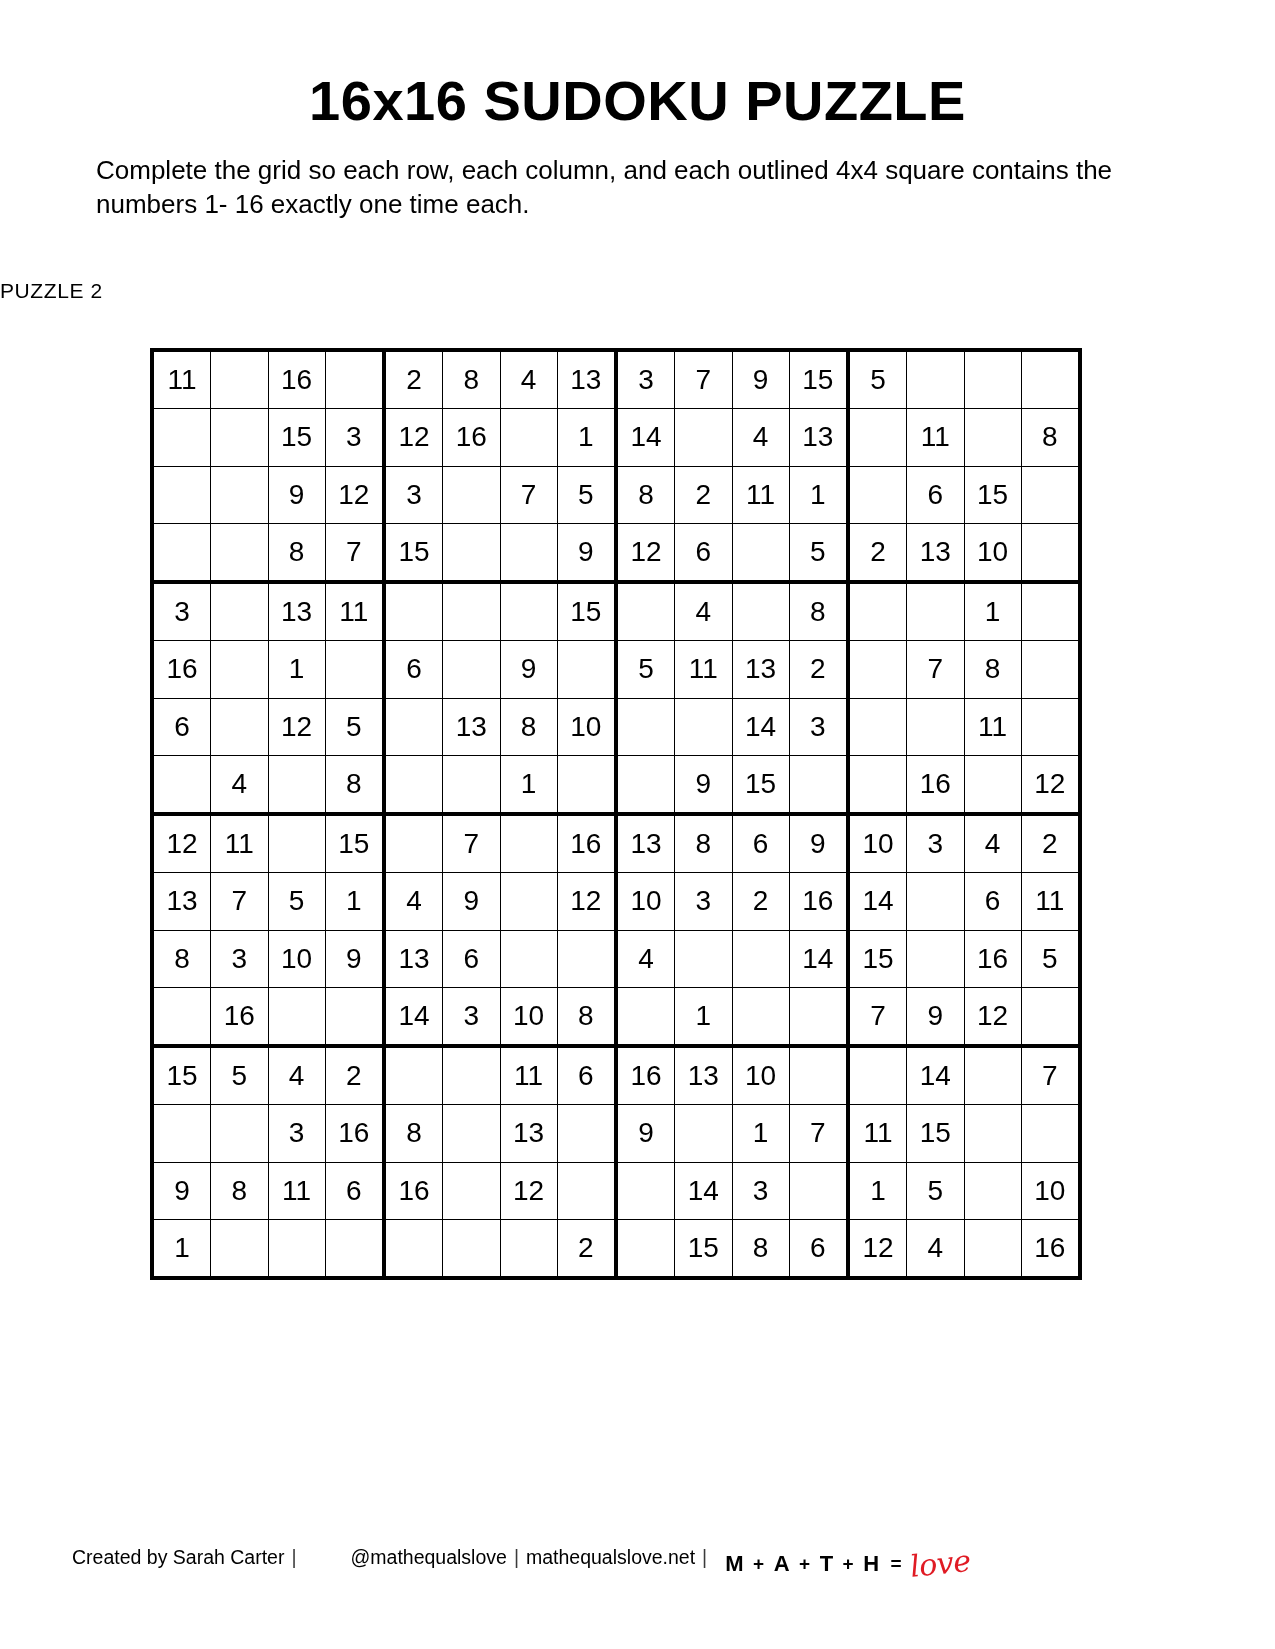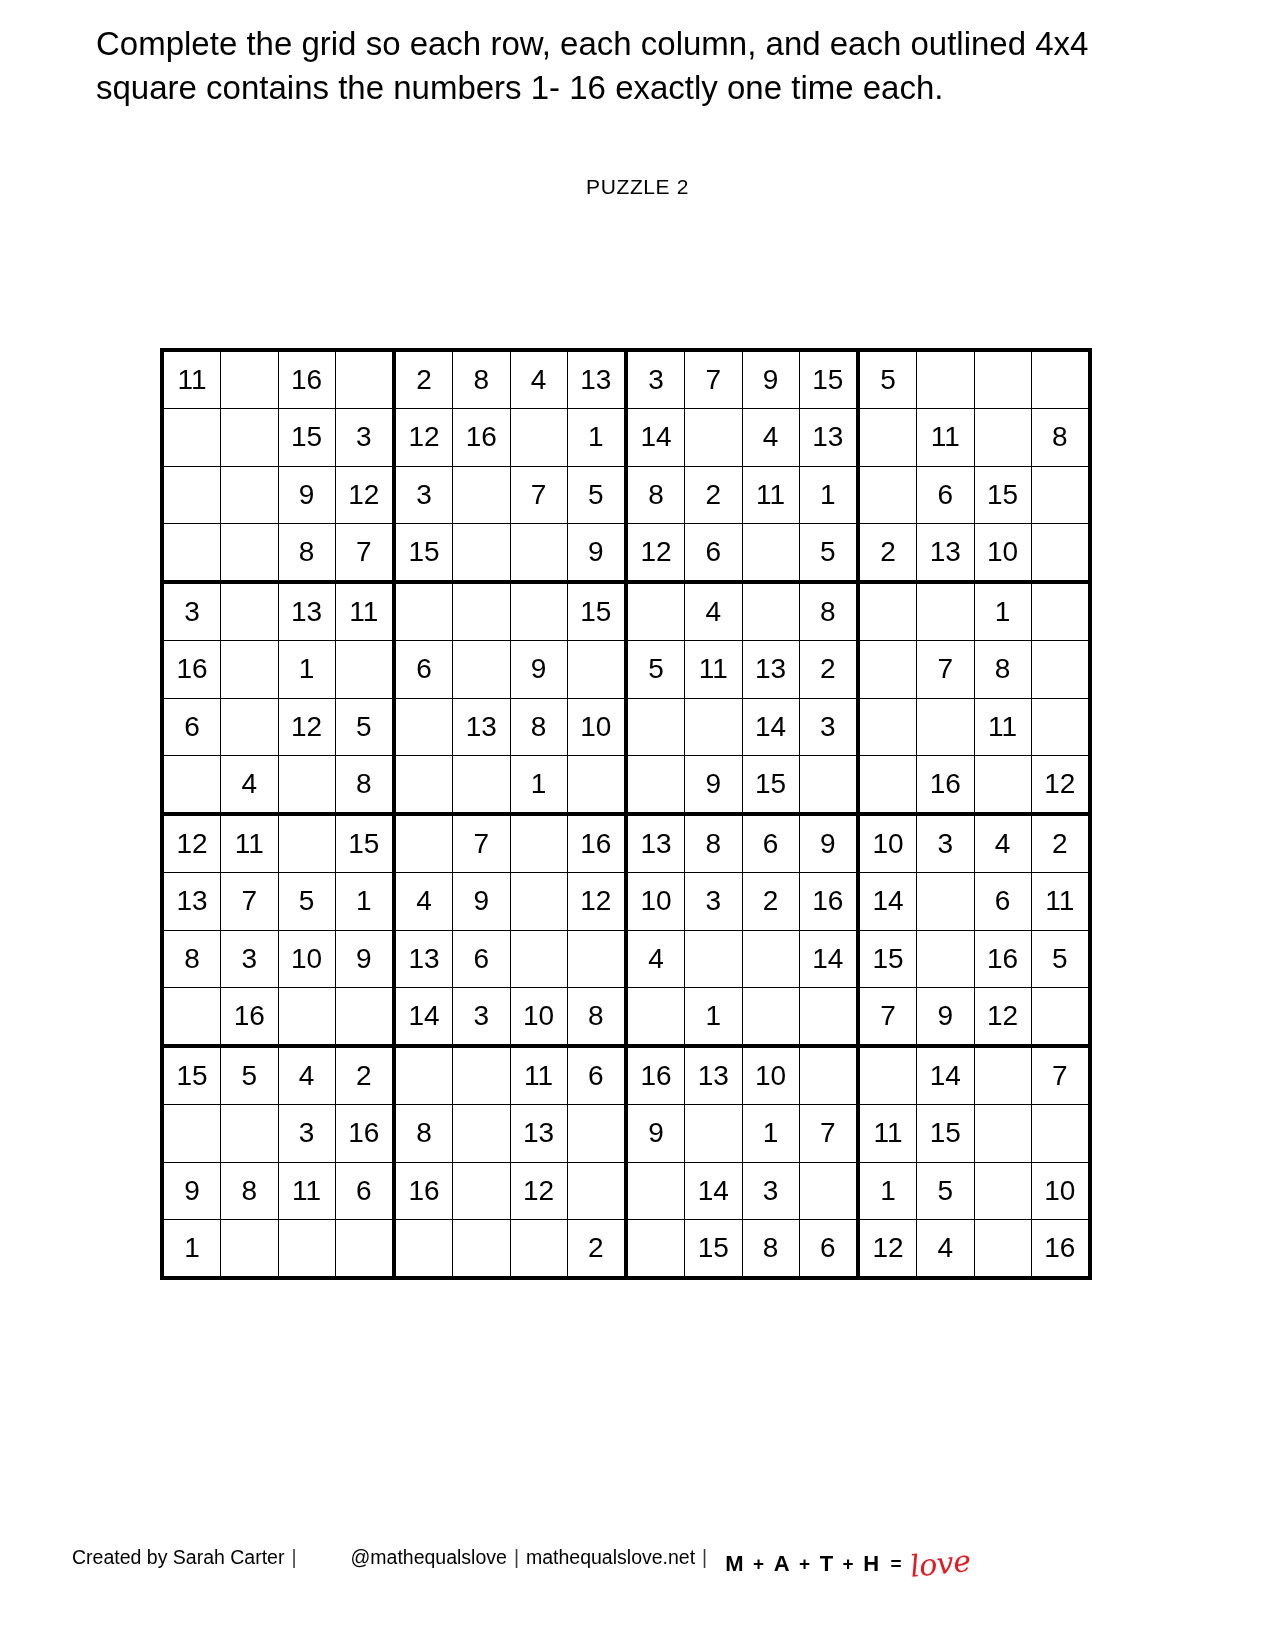--- a/index.html
+++ b/index.html
@@ -32,39 +32,38 @@
     letter-spacing: 0.5px;
     margin: 0;
     padding-top: 72px;
     line-height: 1.05;
     font-family: "Liberation Sans", sans-serif;
   }
 
   .instructions {
     margin: 0;
     padding: 22px 96px 0 96px;
-    font-size: 33px;
+    font-size: 26px;
     line-height: 1.32;
     text-align: left;
     font-weight: normal;
   }
 
   .puzzle-label {
-    text-align: center;
     font-size: 21px;
     letter-spacing: 0.6px;
-    margin: 8px;
+    margin: 0;
     padding-top: 58px;
     font-weight: normal;
   }
 
   
   .grid-wrap {
     position: absolute;
-    left: 160px;
+    left: 150px;
     top: 348px;
     width: 900px;
     height: 900px;
   }
 
   table.sudoku {
     border-collapse: collapse;
     width: 900px;
     height: 900px;
     table-layout: fixed;
@@ -126,20 +125,21 @@
     transform: rotate(-6deg);
     display: inline-block;
     padding-left: 2px;
   }
 </style>
 </head>
 <body>
 
 <div class="page">
 
+  <h1 class="title">16x16 SUDOKU PUZZLE</h1>
 
   <p class="instructions">Complete the grid so each row, each column, and each outlined 4x4 square contains the numbers 1- 16 exactly one time each.</p>
 
   <p class="puzzle-label">PUZZLE 2</p>
 
   <div class="grid-wrap">
     <table class="sudoku">
       <tbody id="sudoku-body">
           <tr>
             <td>11</td>

